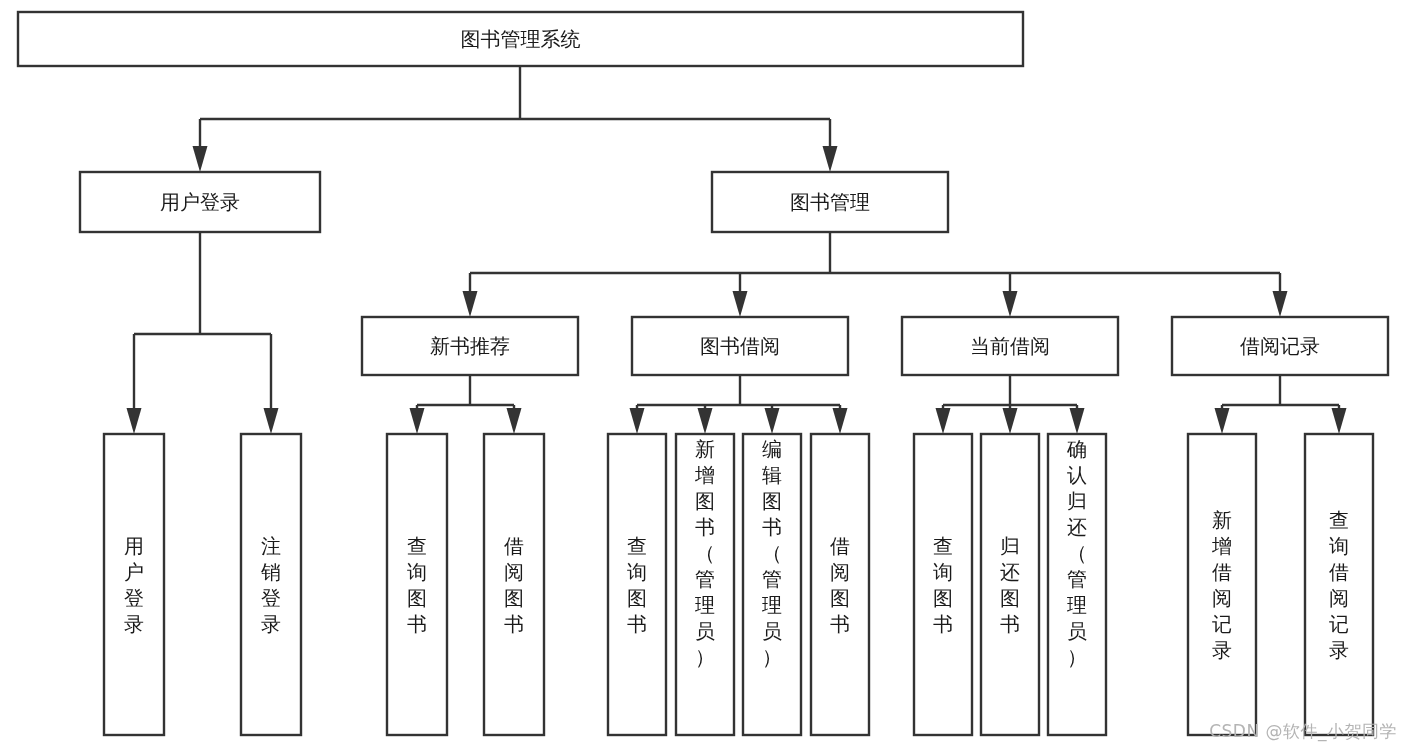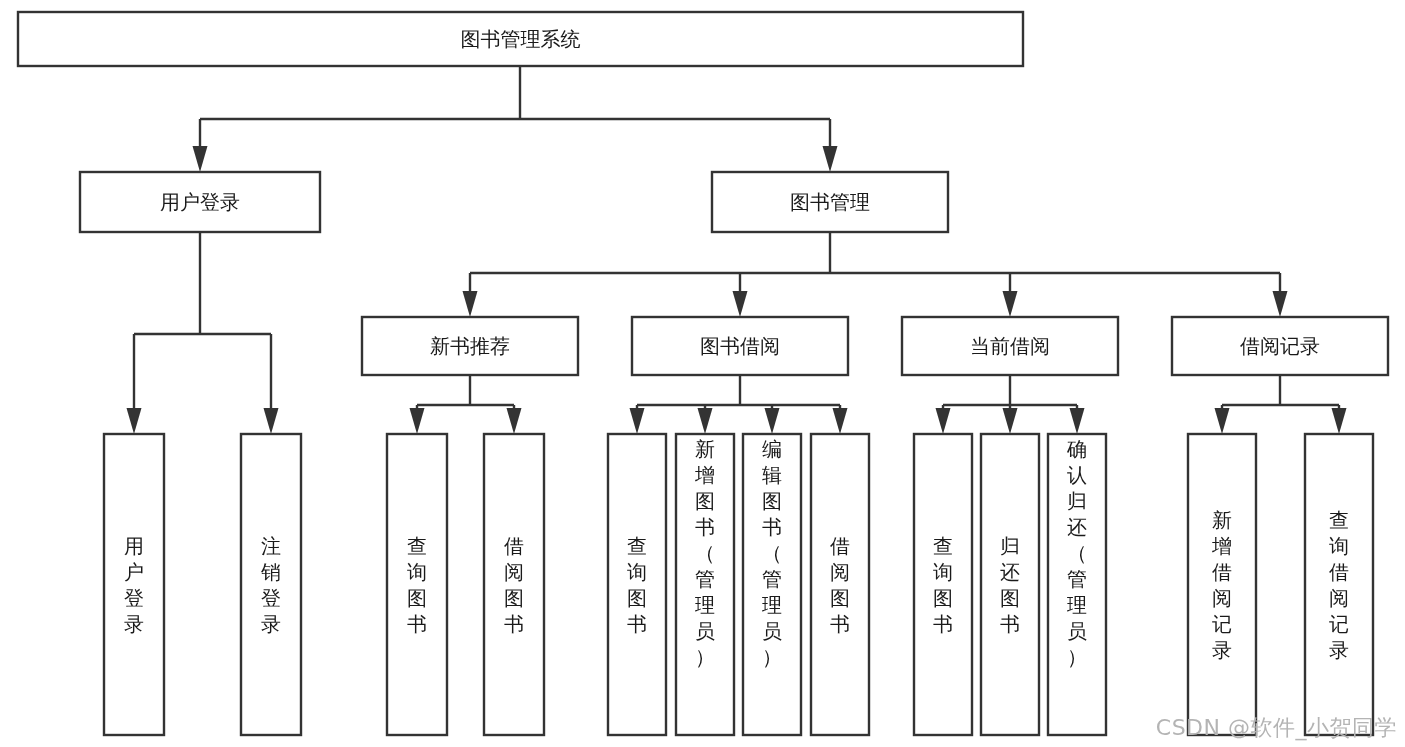--- a/index.html
+++ b/index.html
@@ -48,21 +48,21 @@
     font-family: "DejaVu Sans", "Liberation Sans", sans-serif;
     font-size: 20px;
     fill: #1a1a1a;
     text-anchor: middle;
   }
   .watermark-text {
     position: absolute;
     right: 8px;
     bottom: 4px;
     font-family: "DejaVu Sans", "Liberation Sans", sans-serif;
-    font-size: 22px;
+    font-size: 17px;
     color: #b4b4b4;
     white-space: nowrap;
     letter-spacing: 0.5px;
   }
 </style>
 </head>
 <body>
 
 <div id="diagram-root">
   <svg id="diagram-svg" width="1405" height="747" viewBox="0 0 1405 747" xmlns="http://www.w3.org/2000/svg">

